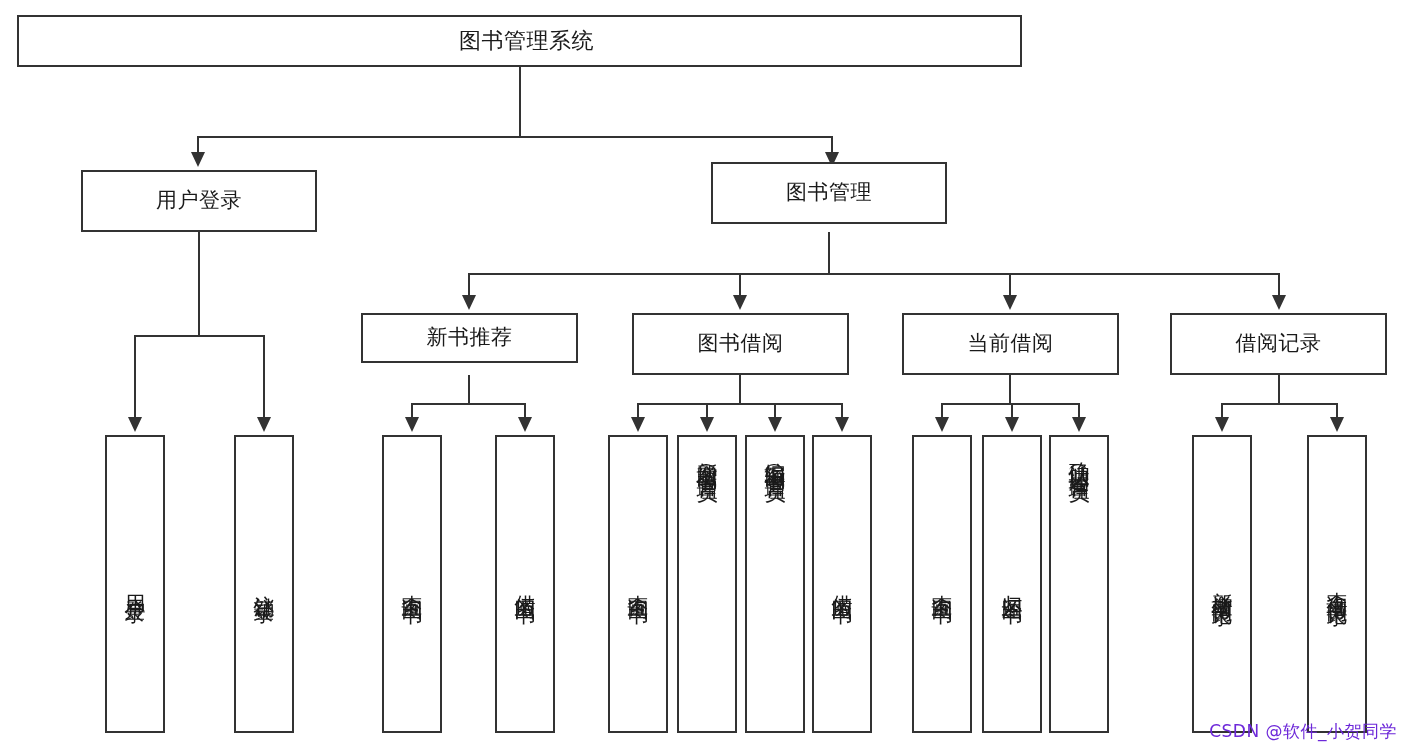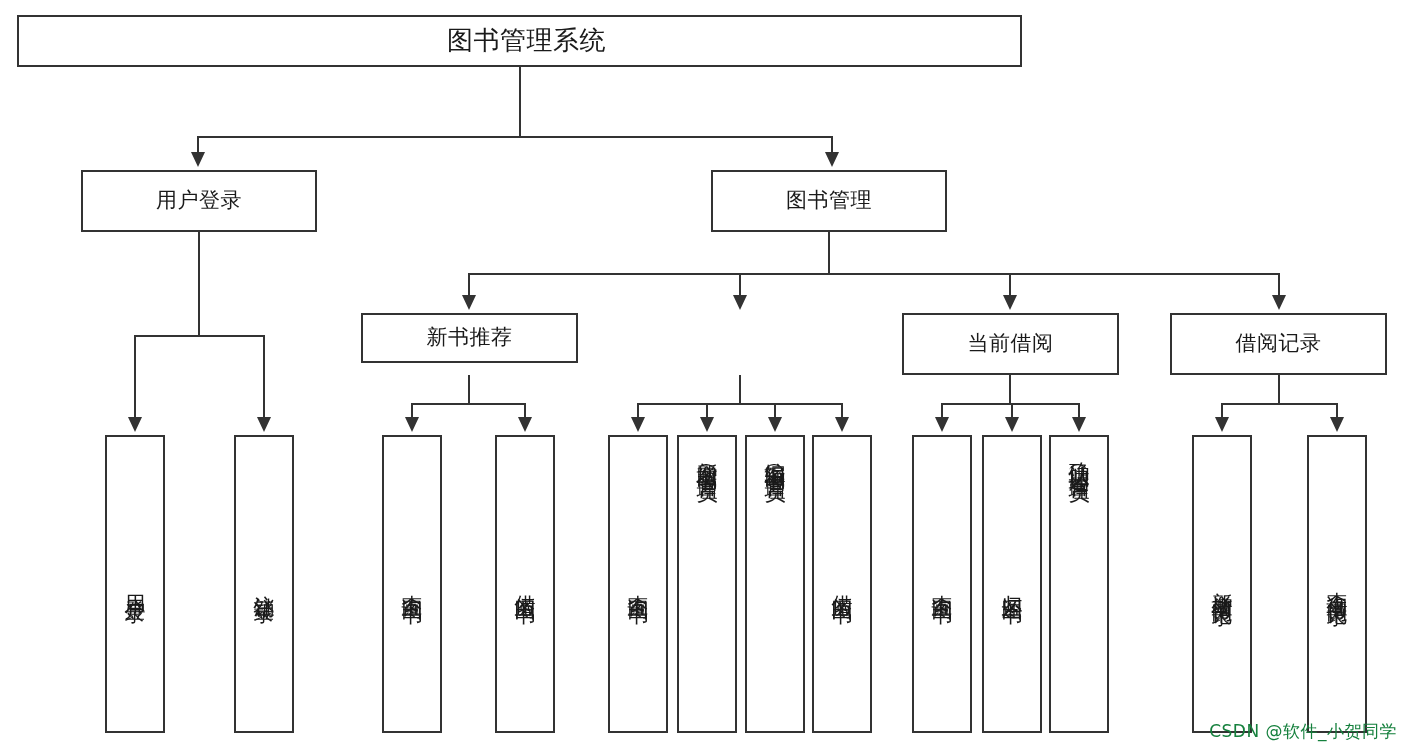--- a/index.html
+++ b/index.html
@@ -29,21 +29,21 @@
     display:block;
     text-align:center;
     line-height:1.22;
     white-space:pre;
   }
   
   .node.horiz .label{
     font-size:21px;
     letter-spacing:0.5px;
   }
-  .node.root .label{font-size:26px;margin-left:14px;}
+  .node.root .label{font-size:22px;margin-left:14px;}
   
   .node.vert{
     align-items:flex-start;
     justify-content:center;
     padding-top:8px;
   }
   .node.vert .label{
     writing-mode:vertical-rl;
     text-orientation:upright;
     font-size:21px;
@@ -64,21 +64,21 @@
     border-left:7px solid transparent;
     border-right:7px solid transparent;
     border-top:15px solid #333333;
   }
   
   #watermark{
     position:absolute;
     right:8px;
     bottom:4px;
     font-size:17px;
-    color:#15803d;
+    color:#6d28d9;
     letter-spacing:0.5px;
     white-space:nowrap;
     pointer-events:none;
   }
 </style>
 </head>
 <body>
 
 <div id="canvas">
 
@@ -90,21 +90,21 @@
   <div class="ln h" style="left:197px;top:136px;width:636px;height:2px;"></div>
   <div class="ln v" style="left:197px;top:136px;width:2px;height:20px;"></div>
   <div class="arrow" style="left:191px;top:152px;"></div>
   <div class="ln v" style="left:831px;top:136px;width:2px;height:20px;"></div>
   <div class="arrow" style="left:825px;top:152px;"></div>
 
   <div class="node horiz" style="left:81px;top:170px;width:236px;height:62px;">
     <span class="label">用户登录</span>
   </div>
 
-  <div class="node horiz" style="left:711px;top:170px;width:236px;height:62px;">
+  <div class="node horiz" style="left:711px;top:162px;width:236px;height:62px;">
     <span class="label">图书管理</span>
   </div>
 
   <div class="ln v" style="left:198px;top:232px;width:2px;height:104px;"></div>
   <div class="ln h" style="left:134px;top:335px;width:131px;height:2px;"></div>
   <div class="ln v" style="left:134px;top:335px;width:2px;height:84px;"></div>
   <div class="arrow" style="left:128px;top:417px;"></div>
   <div class="ln v" style="left:263px;top:335px;width:2px;height:84px;"></div>
   <div class="arrow" style="left:257px;top:417px;"></div>
 
@@ -115,20 +115,23 @@
   <div class="ln v" style="left:739px;top:273px;width:2px;height:24px;"></div>
   <div class="arrow" style="left:733px;top:295px;"></div>
   <div class="ln v" style="left:1009px;top:273px;width:2px;height:24px;"></div>
   <div class="arrow" style="left:1003px;top:295px;"></div>
   <div class="ln v" style="left:1278px;top:273px;width:2px;height:24px;"></div>
   <div class="arrow" style="left:1272px;top:295px;"></div>
 
   <div class="node horiz" style="left:361px;top:313px;width:217px;height:50px;">
     <span class="label">新书推荐</span>
   </div>
+  <div class="node horiz" style="left:632px;top:313px;width:217px;height:62px;">
+    <span class="label">图书借阅</span>
+  </div>
   <div class="node horiz" style="left:1170px;top:313px;width:217px;height:62px;">
     <span class="label">借阅记录</span>
   </div>
   <div class="node horiz" style="left:902px;top:313px;width:217px;height:62px;">
     <span class="label">当前借阅</span>
   </div>
 
   <div class="ln v" style="left:468px;top:375px;width:2px;height:30px;"></div>
   <div class="ln h" style="left:411px;top:403px;width:115px;height:2px;"></div>
   <div class="ln v" style="left:411px;top:403px;width:2px;height:16px;"></div>

